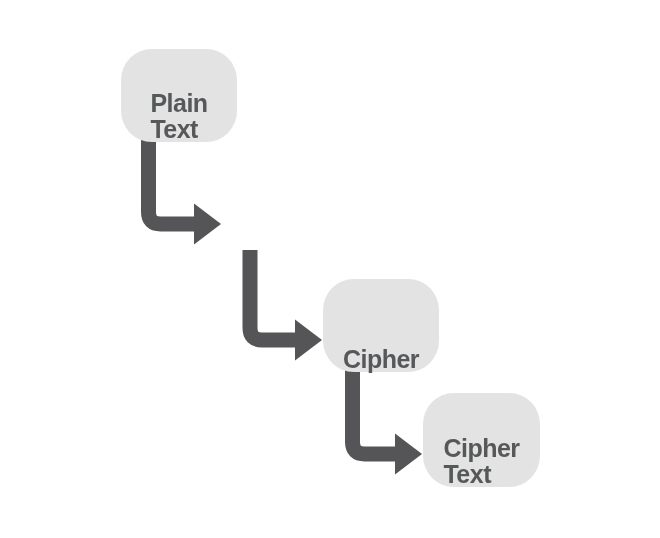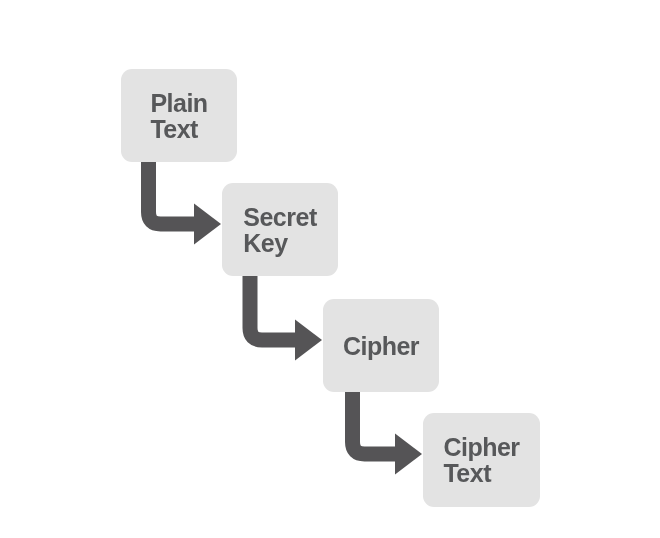--- a/index.html
+++ b/index.html
@@ -20,25 +20,24 @@
     left: 0;
     top: 0;
     width: 660px;
     height: 538px;
   }
   .node {
     position: absolute;
     width: 116px;
     height: 93px;
     background: #e3e3e3;
-    border-radius: 11px;
+    border-radius: 31px;
     display: flex;
-    align-items: center;
+    align-items: flex-end;
     justify-content: center;
-    margin-top: 20px;
   }
   .node-label {
     display: inline-block;
     text-align: left;
     font-size: 25px;
     font-weight: 700;
     line-height: 26px;
     letter-spacing: -0.5px;
     color: #57585a;
   }
@@ -70,26 +69,20 @@
     </g>
   </svg>
 
   <div class="node node-plain-text">
     <div class="node-label">
       <span>Plain</span>
       <span>Text</span>
     </div>
   </div>
 
-  <div class="node node-secret-key">
-    <div class="node-label">
-      <span>Secret</span>
-      <span>Key</span>
-    </div>
-  </div>
 
   <div class="node node-cipher">
     <div class="node-label">
       <span>Cipher</span>
     </div>
   </div>
 
   <div class="node node-cipher-text">
     <div class="node-label">
       <span>Cipher</span>

